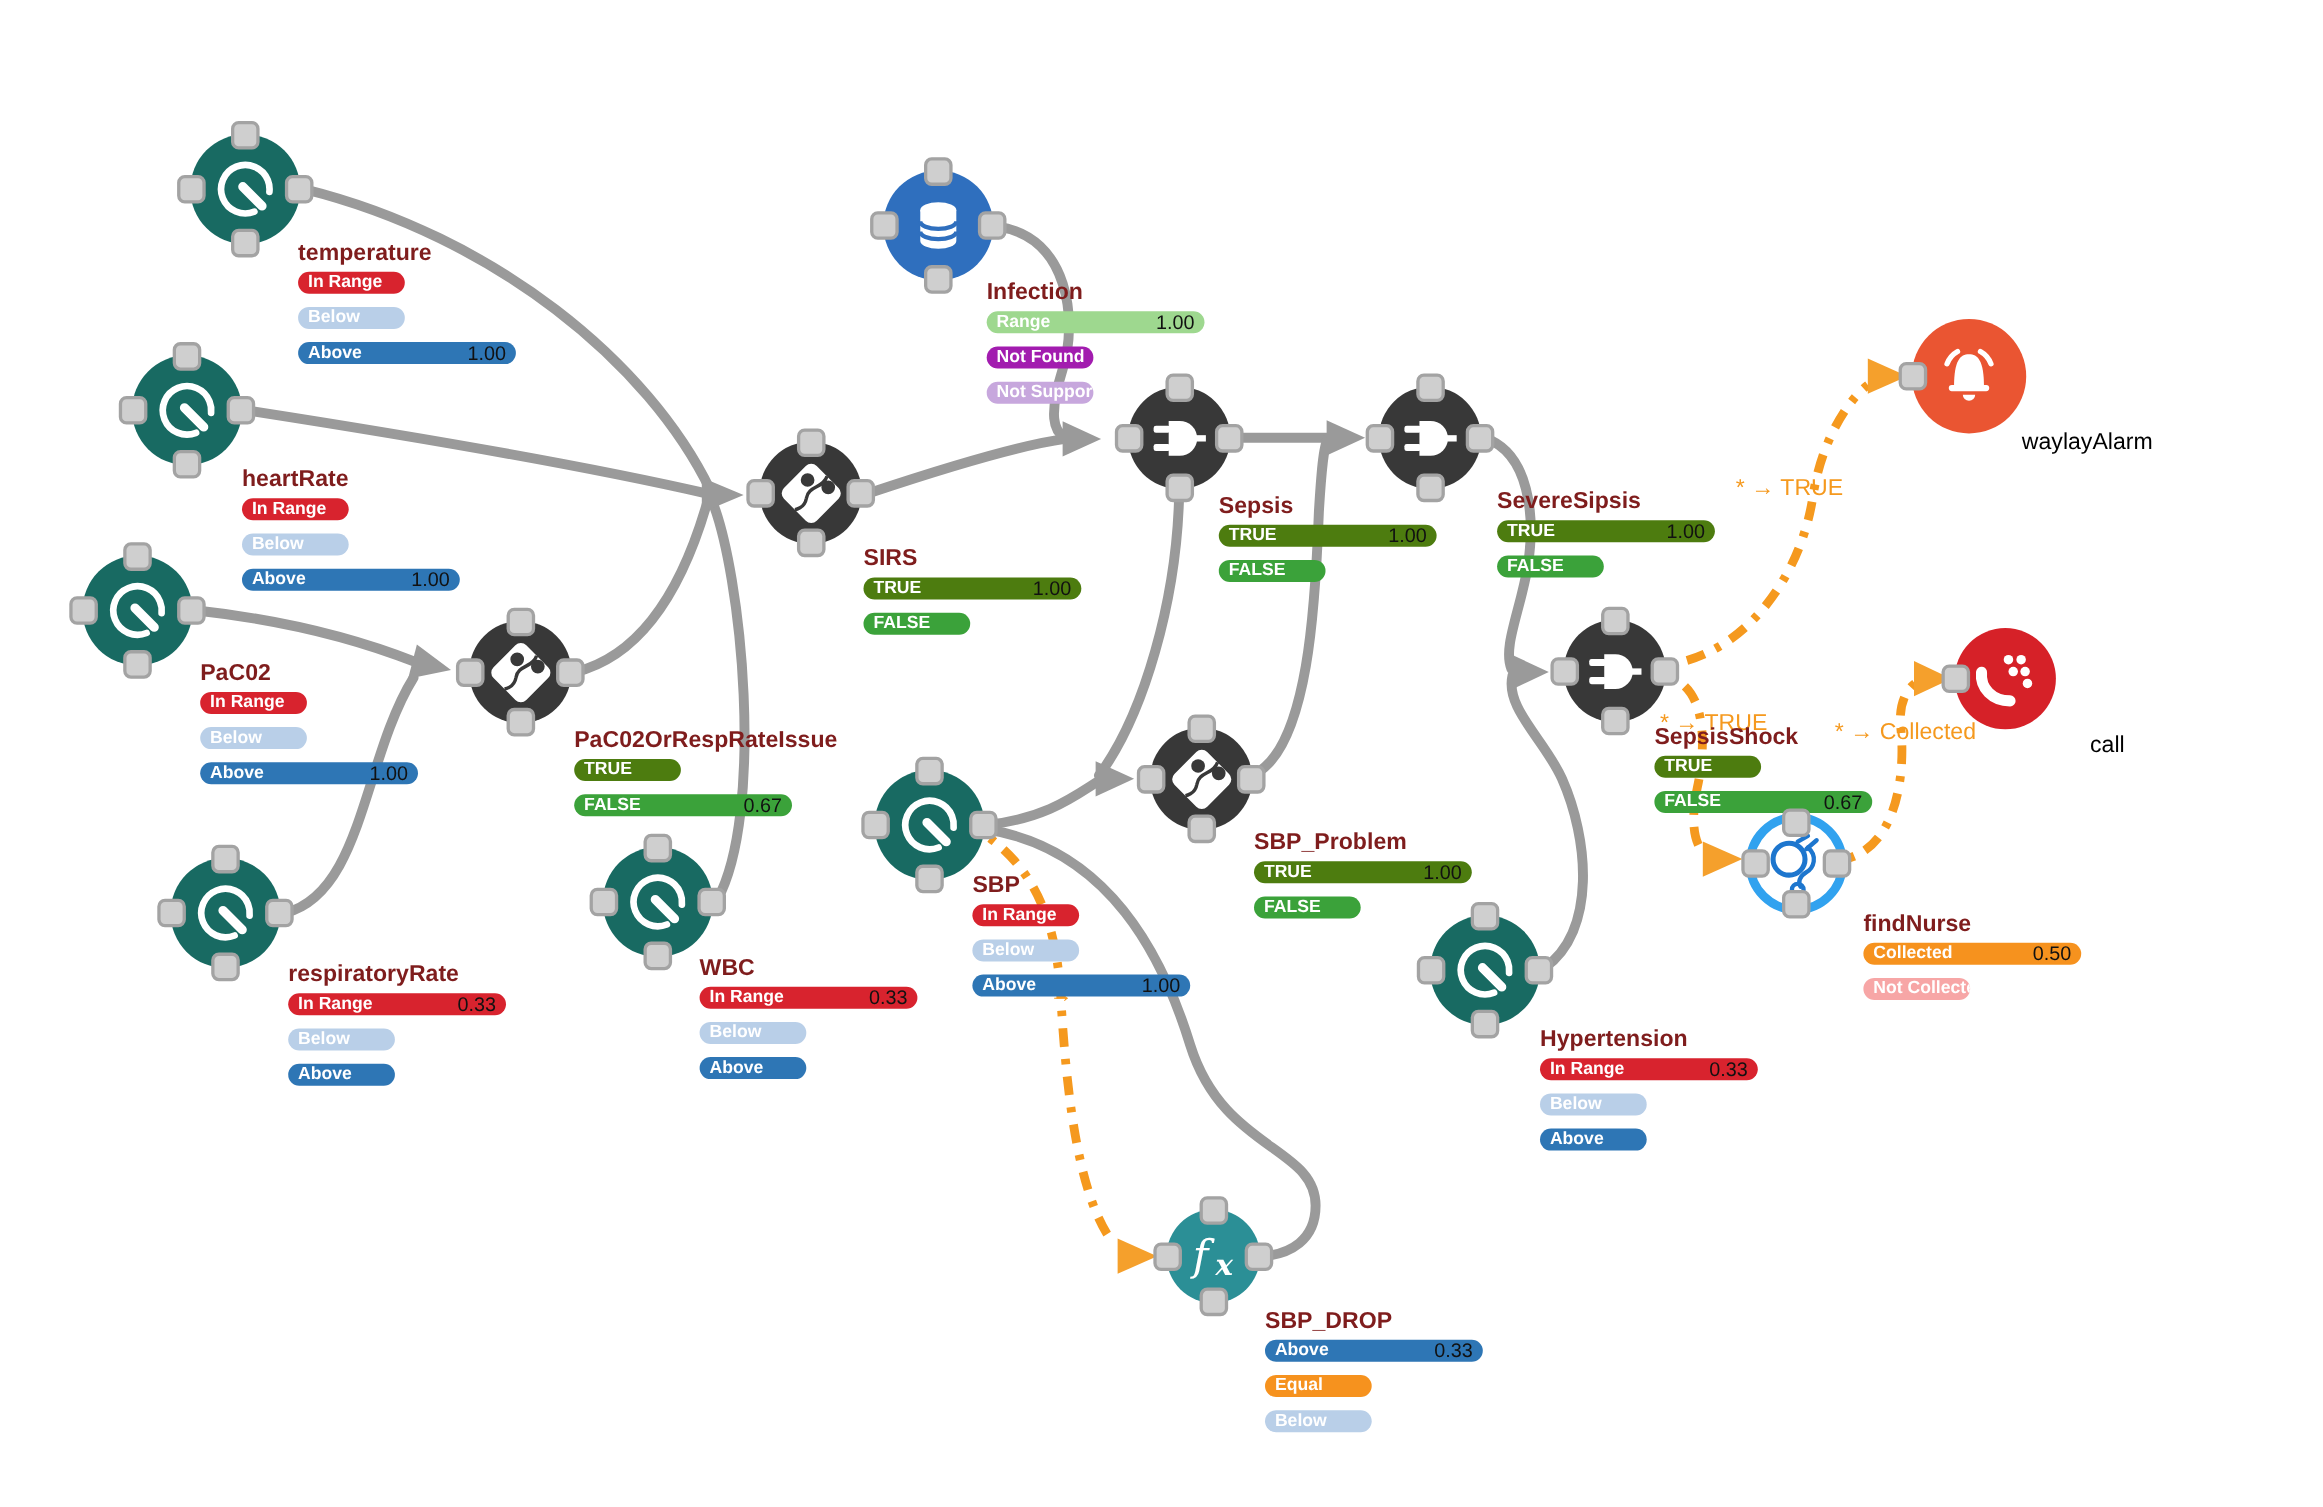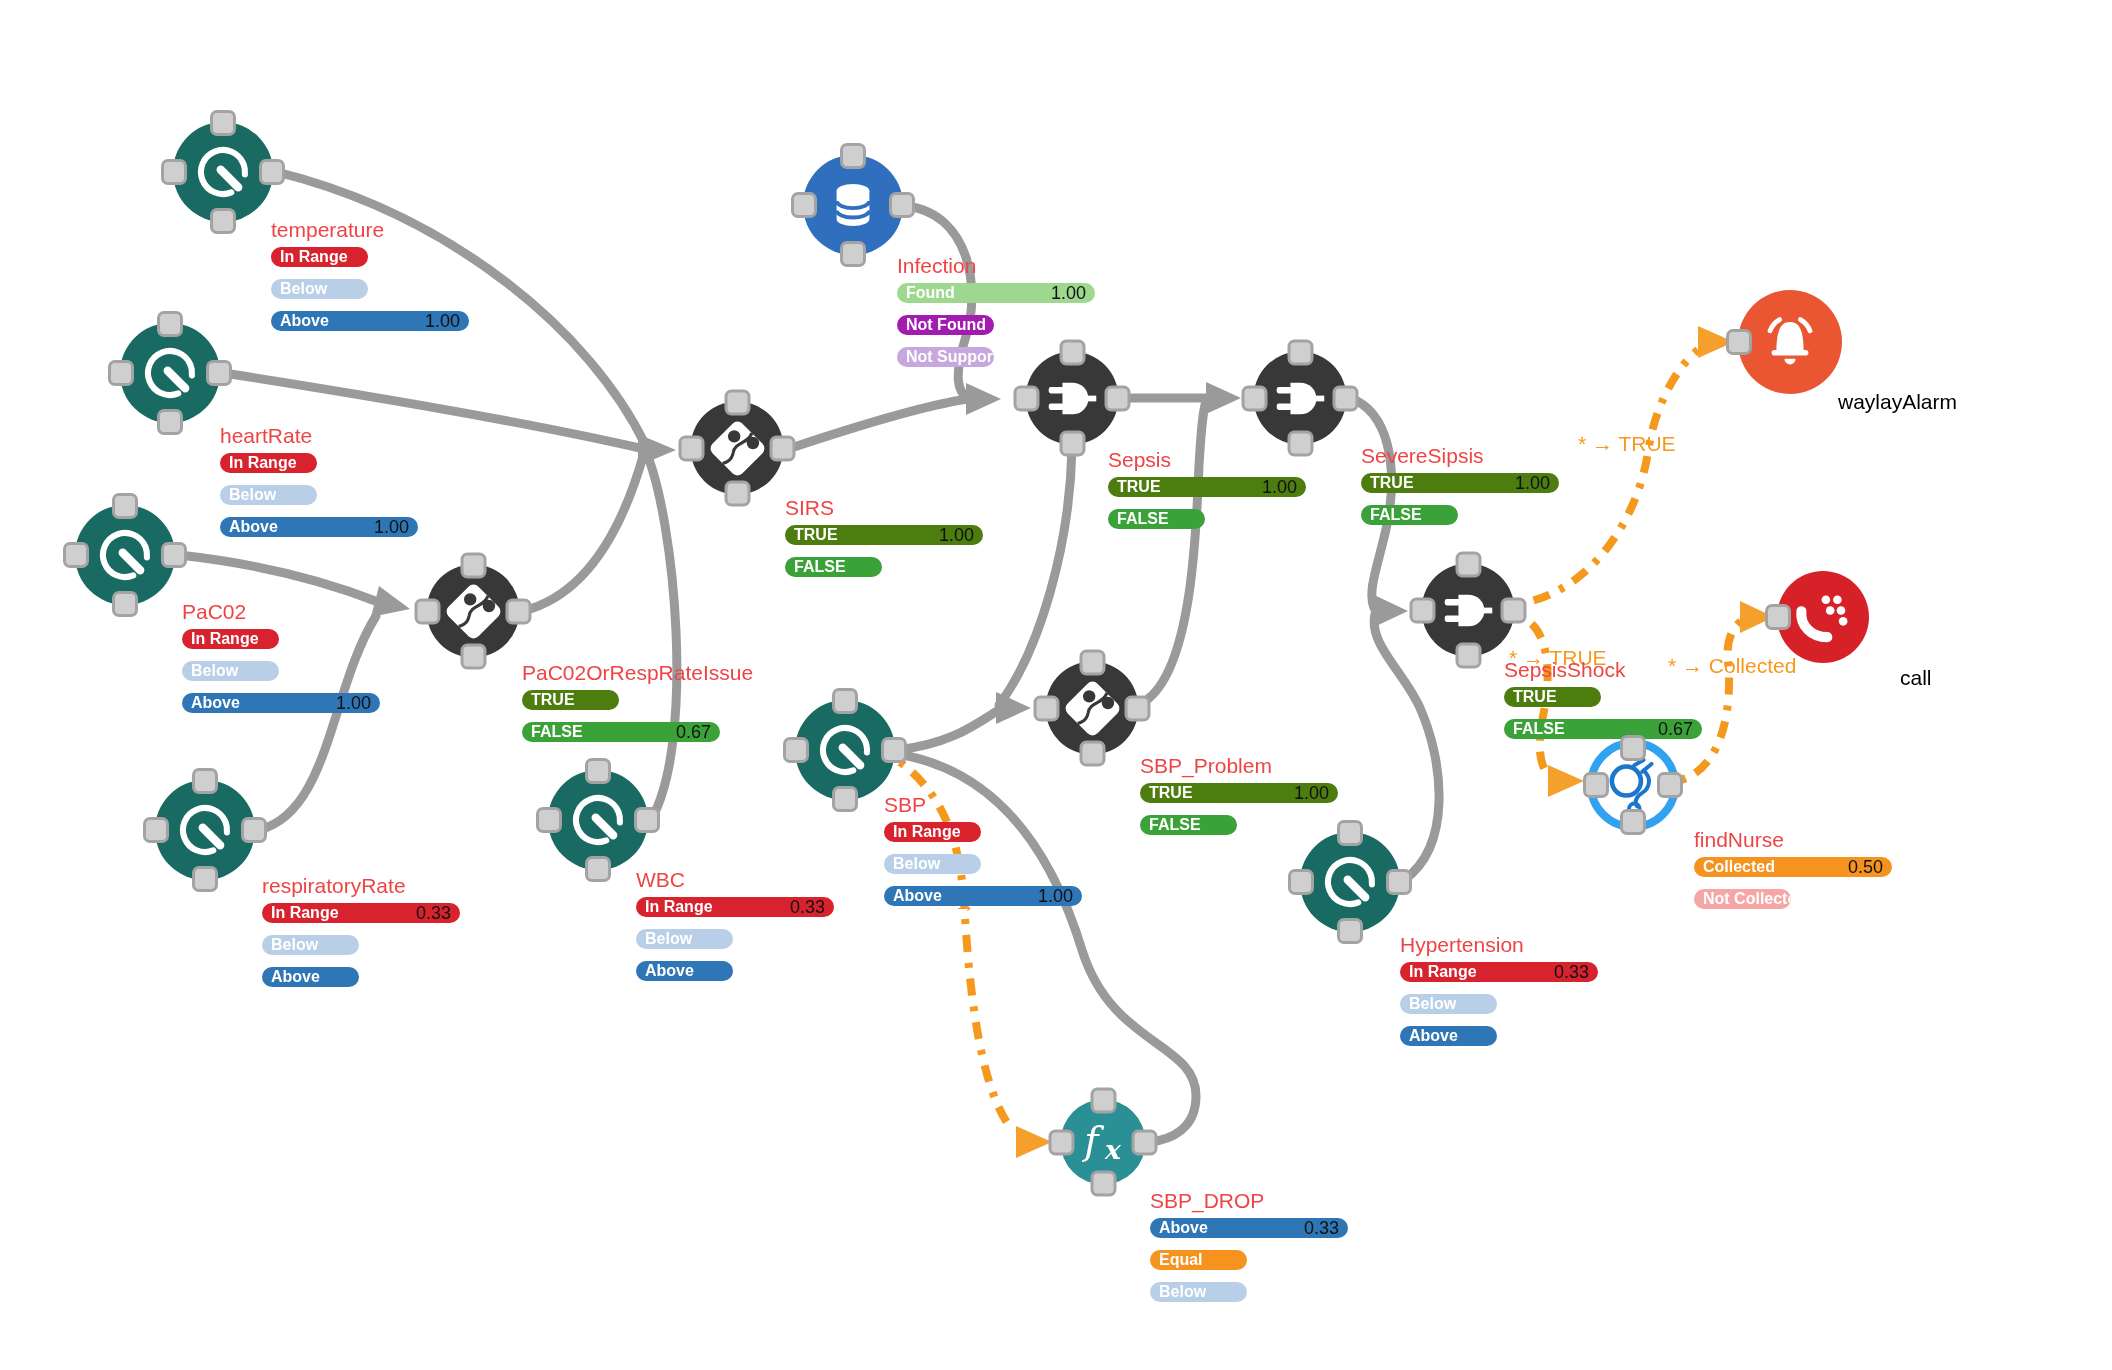--- a/index.html
+++ b/index.html
@@ -20,21 +20,21 @@
 
   .port{position:absolute;width:26px;height:26px;border-radius:7px;background:#cfcfcf;
         border:3px solid #a3a3a3;box-sizing:border-box;z-index:5;}
   .port.n{top:-12px;left:calc(50% - 13px);}
   .port.s{bottom:-12px;left:calc(50% - 13px);}
   .port.w{left:-12px;top:calc(50% - 13px);}
   .port.e{right:-12px;top:calc(50% - 13px);}
 
   
   .label-block{position:absolute;z-index:3;}
-  .lb-title{font-size:21px;color:#ef4444;margin-bottom:5px;white-space:nowrap;}
+  .lb-title{font-size:21px;color:#7f1d1d;margin-bottom:5px;white-space:nowrap;font-weight:bold;}
   .pill{height:20px;line-height:20px;border-radius:10px;margin-bottom:12px;
         font-size:16px;font-weight:bold;color:#fff;padding:0 9px;box-sizing:border-box;
         width:97px;overflow:hidden;white-space:nowrap;display:flex;justify-content:space-between;}
   .pill.val{width:198px;}
   .pill .pv{color:#111;font-weight:normal;font-size:18px;}
   .c-red{background:#d8232e;}
   .c-lblue{background:#b9cfe8;}
   .c-blue{background:#2e76b5;}
   .c-brown{background:#4d7c0f;}
   .c-green{background:#3ba23a;}
@@ -191,21 +191,21 @@
         <span>Below</span>
       </div>
     <div class="pill c-blue">
         <span>Above</span>
       </div>
   </div>
 
   <div class="label-block" style="left:897px;top:254px">
     <div class="lb-title">Infection</div>
     <div class="pill c-lgreen val">
-        <span>Found</span>
+        <span>Range</span>
         <span class="pv">1.00</span>
       </div>
     <div class="pill c-purple">
         <span>Not Found</span>
       </div>
     <div class="pill c-lpurple">
         <span>Not Supported</span>
       </div>
   </div>
 

